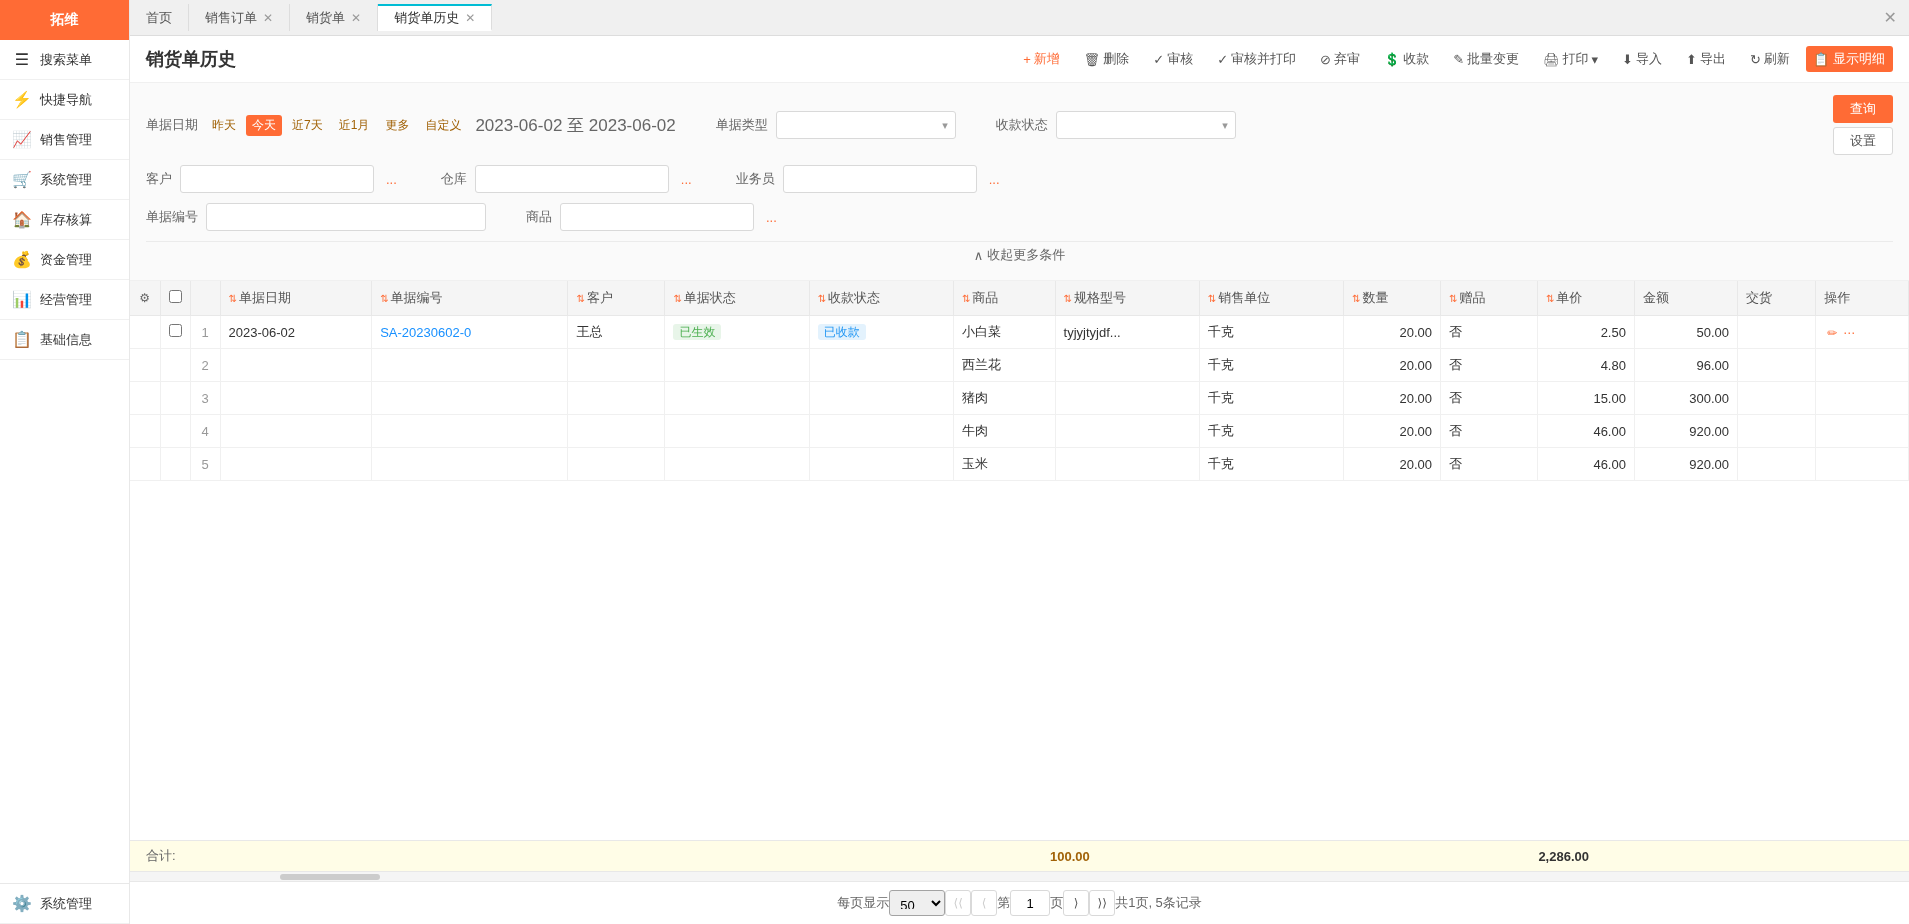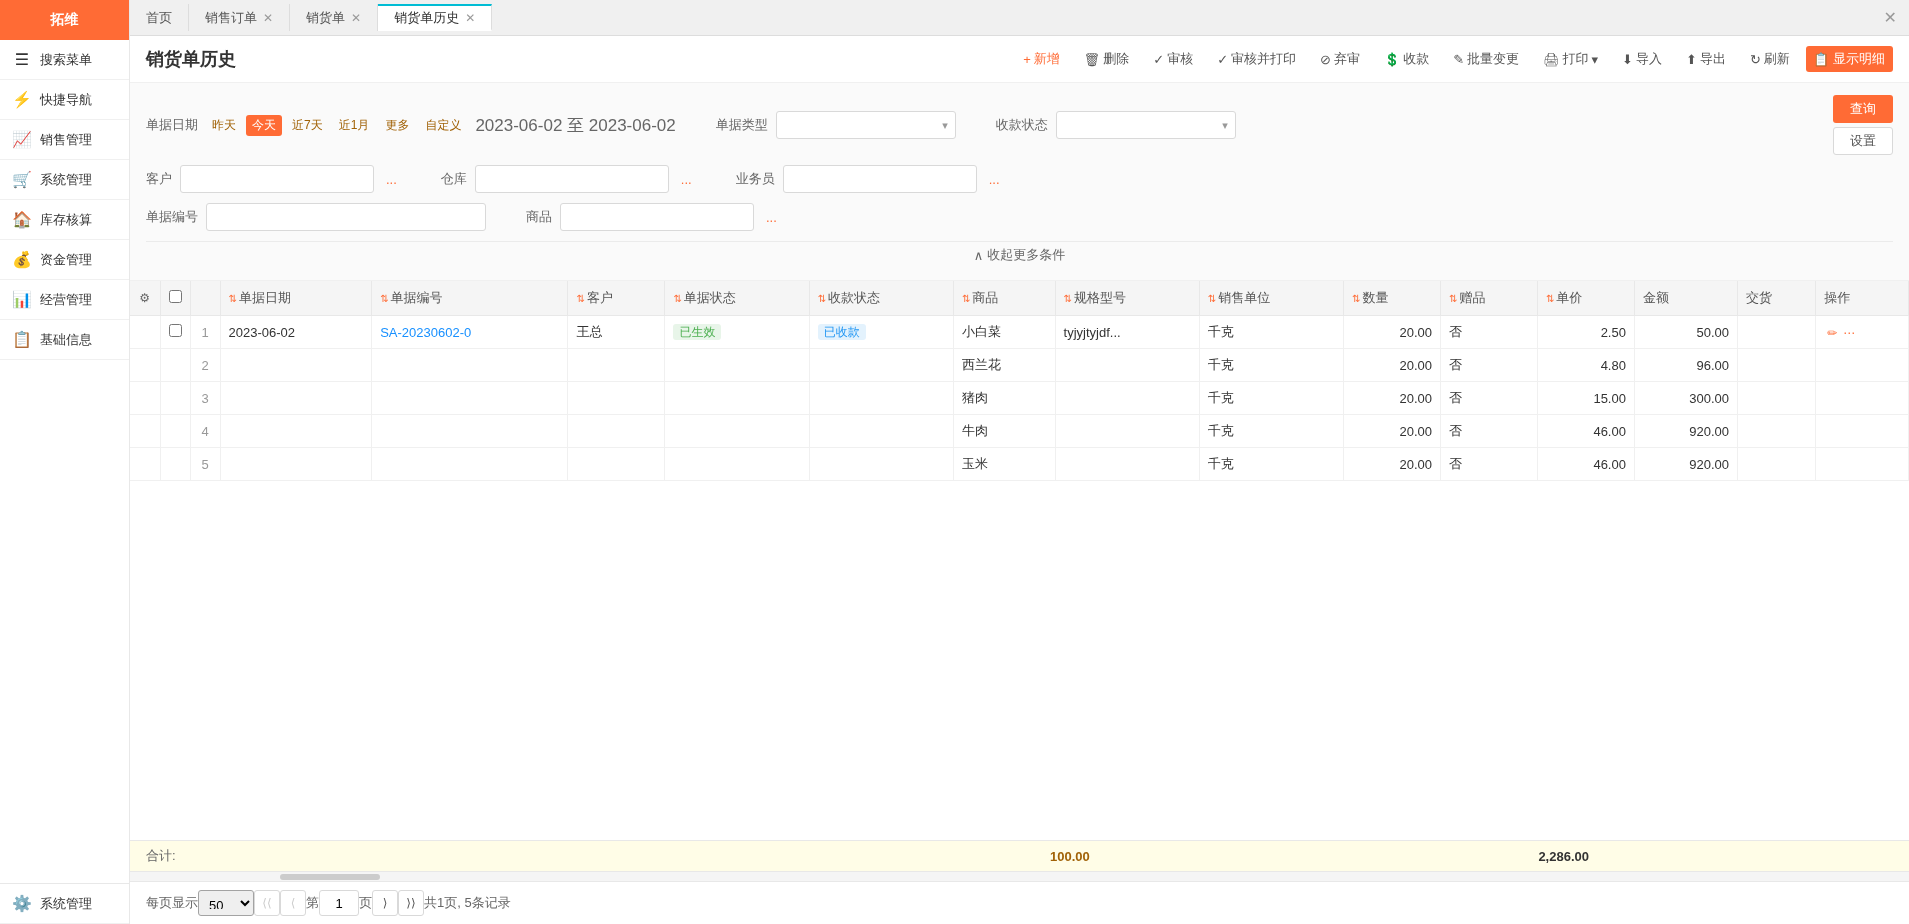--- a/index.html
+++ b/index.html
@@ -68,21 +68,21 @@
     .checkbox-col { width: 30px; text-align: center; }
     .row-num { color: #999; text-align: center; }
 
     
     .table-footer { background: #fffde7; border-top: 1px solid #e8e8e8; padding: 6px 16px; display: flex; align-items: center; }
     .total-label { color: #666; font-size: 13px; width: 80px; }
     .total-qty { position: absolute; left: 1050px; font-size: 13px; font-weight: bold; color: #a16207; }
     .total-amount { position: absolute; right: 320px; font-size: 13px; font-weight: bold; color: #333; }
 
     
-    .pagination { display: flex; align-items: center; justify-content: flex-start; padding: 8px 16px; border-top: 1px solid #e8e8e8; gap: 0; background: #fff; flex-shrink: 0; }
+    .pagination { display: flex; align-items: center; justify-content: center; padding: 8px 16px; border-top: 1px solid #e8e8e8; gap: 0; background: #fff; flex-shrink: 0; }
     .page-size-label { color: #666; font-size: 13px; }
     .page-size-select { border: 1px solid #a3a3a3; border-radius: 3px; padding: 6px 6px; font-size: 13px; height: 26px; }
     .page-btn { width: 26px; height: 26px; display: flex; align-items: center; justify-content: center; border: 1px solid #d9d9d9; border-radius: 3px; cursor: pointer; background: #fff; color: #555; font-size: 12px; }
     .page-btn.disabled { color: #ccc; cursor: default; }
     .page-input { width: 40px; height: 26px; border: 1px solid #d9d9d9; border-radius: 3px; text-align: center; font-size: 13px; }
     .page-info { color: #666; font-size: 13px; }
     .scrollbar-area { height: 10px; background: #f5f5f5; border-top: 1px solid #e8e8e8; position: relative; }
     .scrollbar-thumb { position: absolute; left: 150px; top: 2px; width: 100px; height: 6px; background: #ccc; border-radius: 3px; cursor: pointer; }
   </style>
 </head>

